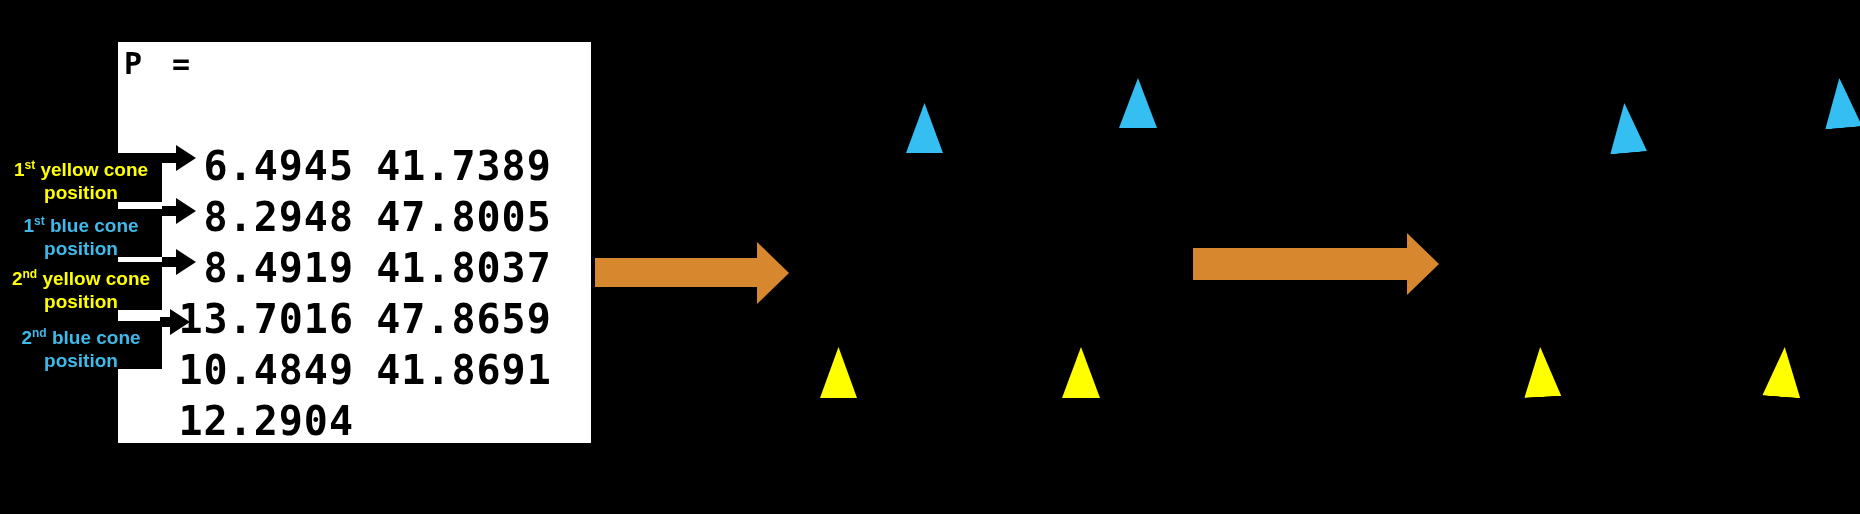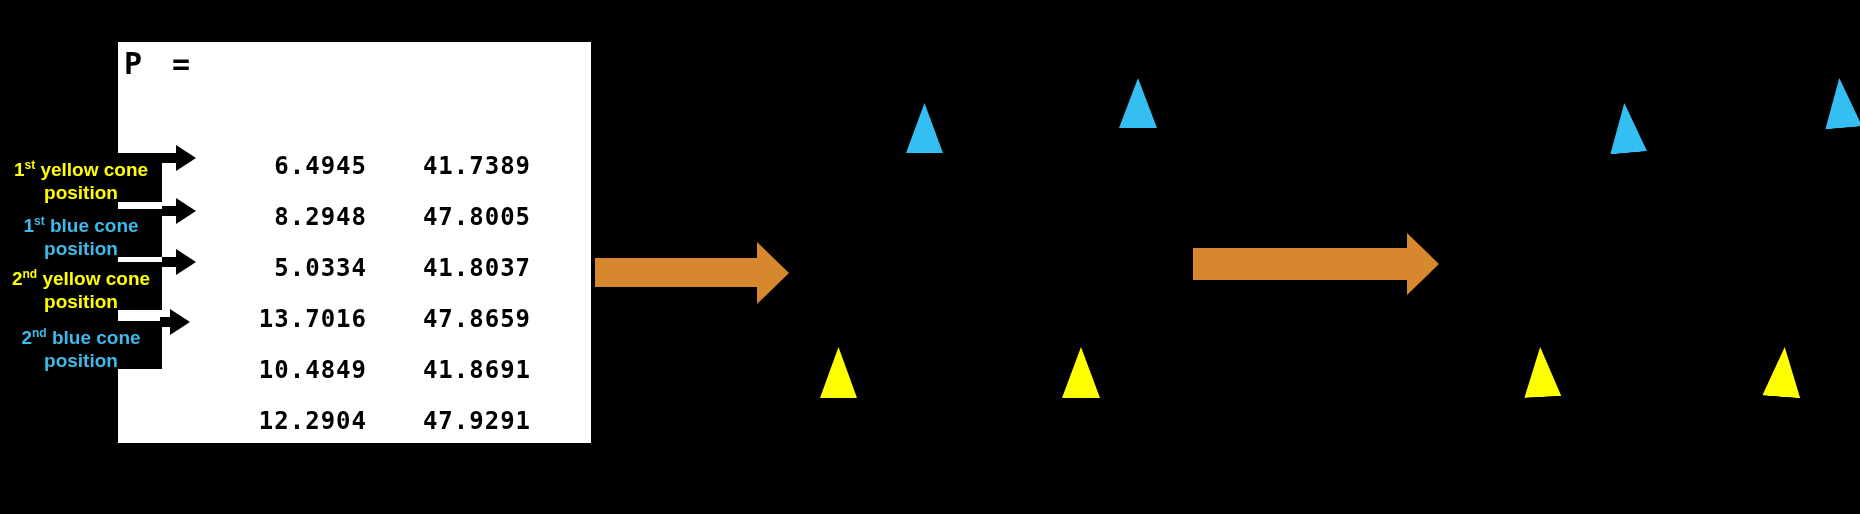--- a/index.html
+++ b/index.html
@@ -15,23 +15,23 @@
     position:absolute;left:118px;top:42px;width:473px;height:401px;
     background:var(--panel,#fff);
   }
   .panel-title{
     position:absolute;left:6px;top:4px;
     font-family:"DejaVu Sans Mono",monospace;
     font-weight:bold;font-size:30px;letter-spacing:6px;
     color:var(--matrix-text,#000);white-space:pre;
   }
   .mrow{
-    position:absolute;left:17px;width:100%;height:36px;
+    position:absolute;left:4px;width:100%;height:36px;
     font-family:"DejaVu Sans Mono",monospace;
-    font-weight:bold;font-size:24px;line-height:36px;
+    font-weight:bold;font-size:40px;line-height:36px;
     color:var(--matrix-text,#000);
   }
   .mrow .c1{position:absolute;left:30px;width:202px;text-align:right;letter-spacing:1px;}
   .mrow .c2{position:absolute;left:232px;width:220px;text-align:center;letter-spacing:1px;}
   .r0{top:106px}.r1{top:157px}.r2{top:208px}.r3{top:259px}.r4{top:310px}.r5{top:361px}
   
   .label-box{
     position:absolute;left:0;width:162px;
     background:var(--label-box,#000);
     text-align:center;font-weight:bold;font-size:19px;line-height:23px;
@@ -77,34 +77,33 @@
 
     <div class="mrow r0">
       <span class="c1">6.4945</span>
       <span class="c2">41.7389</span>
     </div>
     <div class="mrow r1">
       <span class="c1">8.2948</span>
       <span class="c2">47.8005</span>
     </div>
     <div class="mrow r2">
-      <span class="c1">5.0334</span>
+      <span class="c1">8.4919</span>
       <span class="c2">41.8037</span>
     </div>
     <div class="mrow r3">
       <span class="c1">13.7016</span>
       <span class="c2">47.8659</span>
     </div>
     <div class="mrow r4">
       <span class="c1">10.4849</span>
       <span class="c2">41.8691</span>
     </div>
     <div class="mrow r5">
       <span class="c1">12.2904</span>
-      <span class="c2">47.9291</span>
     </div>
   </div>
 
   <div class="label-box lb0 label-text-yellow">
     <span><span>1</span><sup>st</sup><span> yellow cone</span></span><br>
     <span>position</span>
   </div>
   <div class="label-box lb1 label-text-blue">
     <span><span>1</span><sup>st</sup><span> blue cone</span></span><br>
     <span>position</span>

